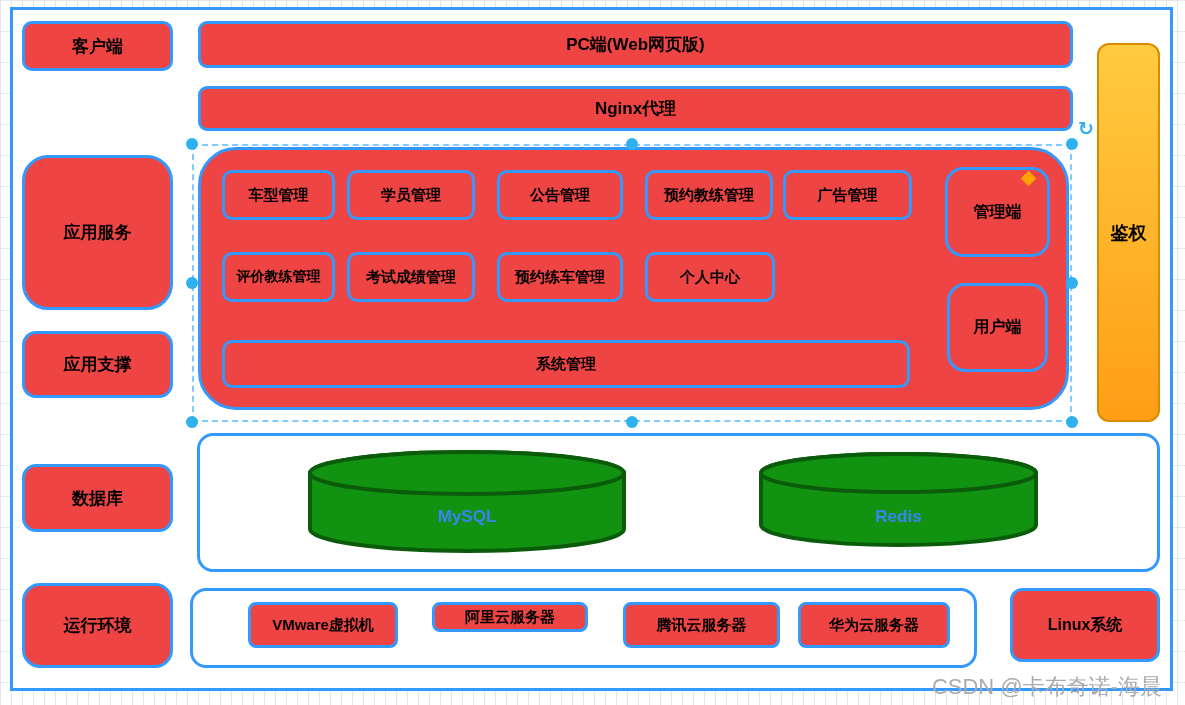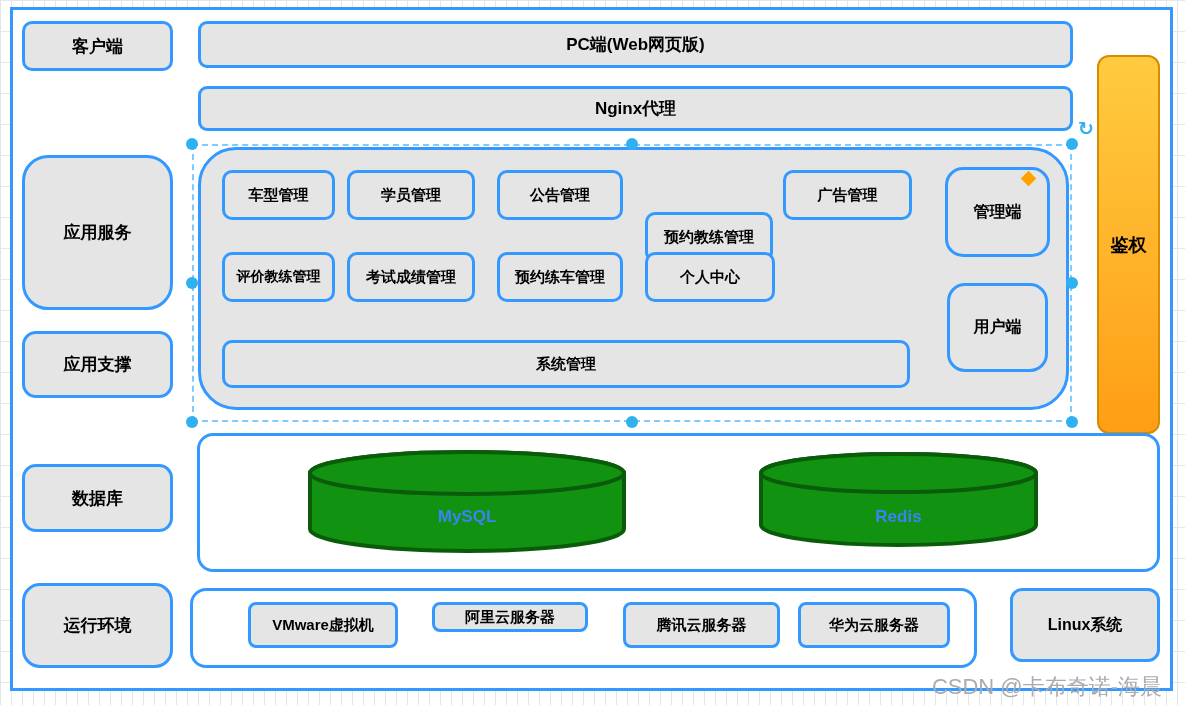--- a/index.html
+++ b/index.html
@@ -12,21 +12,21 @@
     font-family:"Liberation Sans","DejaVu Sans",sans-serif;
     color:#000;
   }
   .abs{position:absolute;box-sizing:border-box;}
   .canvas{
     left:10px;top:7px;width:1163px;height:684px;
     background:#fff;border:3px solid #3399ff;
   }
   .shape{
     position:absolute;box-sizing:border-box;
-    border:3px solid #3399ff;border-radius:10px;background:#e5e5e5;
+    border:3px solid #3399ff;border-radius:10px;background:#ef4444;
     display:flex;align-items:center;justify-content:center;
     font-weight:bold;font-size:15px;color:#000;text-align:center;
   }
   .big-label{font-size:17px;}
   .bar{border-radius:9px;font-size:17px;}
   .container-box{border-radius:16px;background:#fff;}
   .app-container{border-radius:38px;}
   .side-box{border-radius:14px;font-size:17px;}
   .client-box{border-radius:18px;font-size:16px;}
   .auth{
@@ -92,21 +92,21 @@
 
 <div class="shape" style="left:222px;top:170px;width:113px;height:50px;">
   <span>车型管理</span>
 </div>
 <div class="shape" style="left:347px;top:170px;width:128px;height:50px;text-align:center;">
   <span>学员管理</span>
 </div>
 <div class="shape" style="left:497px;top:170px;width:126px;height:50px;">
   <span>公告管理</span>
 </div>
-<div class="shape" style="left:645px;top:170px;width:128px;height:50px;margin-top:42px;">
+<div class="shape" style="left:645px;top:170px;width:128px;height:50px;">
   <span>预约教练管理</span>
 </div>
 <div class="shape" style="left:783px;top:170px;width:129px;height:50px;">
   <span>广告管理</span>
 </div>
 
 <div class="shape" style="left:222px;top:252px;width:113px;height:50px;font-size:14px;">
   <span>评价教练管理</span>
 </div>
 <div class="shape" style="left:347px;top:252px;width:128px;height:50px;">
@@ -135,21 +135,21 @@
 <div class="handle" style="left:626px;top:138px;"></div>
 <div class="handle" style="left:1066px;top:138px;"></div>
 <div class="handle" style="left:186px;top:277px;"></div>
 <div class="handle" style="left:1066px;top:277px;"></div>
 <div class="handle" style="left:186px;top:416px;"></div>
 <div class="handle" style="left:626px;top:416px;"></div>
 <div class="handle" style="left:1066px;top:416px;"></div>
 <div class="rotate-icon" style="left:1078px;top:119px;">↻</div>
 <div class="diamond" style="left:1023px;top:173px;"></div>
 
-<div class="shape auth" style="left:1097px;top:55px;width:63px;height:379px;">
+<div class="shape auth" style="left:1097px;top:43px;width:63px;height:379px;">
   <span>鉴权</span>
 </div>
 
 <div class="shape container-box" style="left:197px;top:433px;width:963px;height:139px;"></div>
 
 <svg style="left:307px;top:449px;z-index:2;" width="320" height="107" viewBox="0 0 320 107">
   <path d="M3 24 v56 a157 22 0 0 0 314 0 v-56 a157 21 0 0 0 -314 0 Z" fill="#119311" stroke="#0a5c0a" stroke-width="4"></path>
   <ellipse cx="160" cy="24" rx="157" ry="21" fill="#119311" stroke="#0a5c0a" stroke-width="4"></ellipse>
 </svg>
 <div class="cyl-label" style="left:307px;top:507px;width:320px;">MySQL</div>

